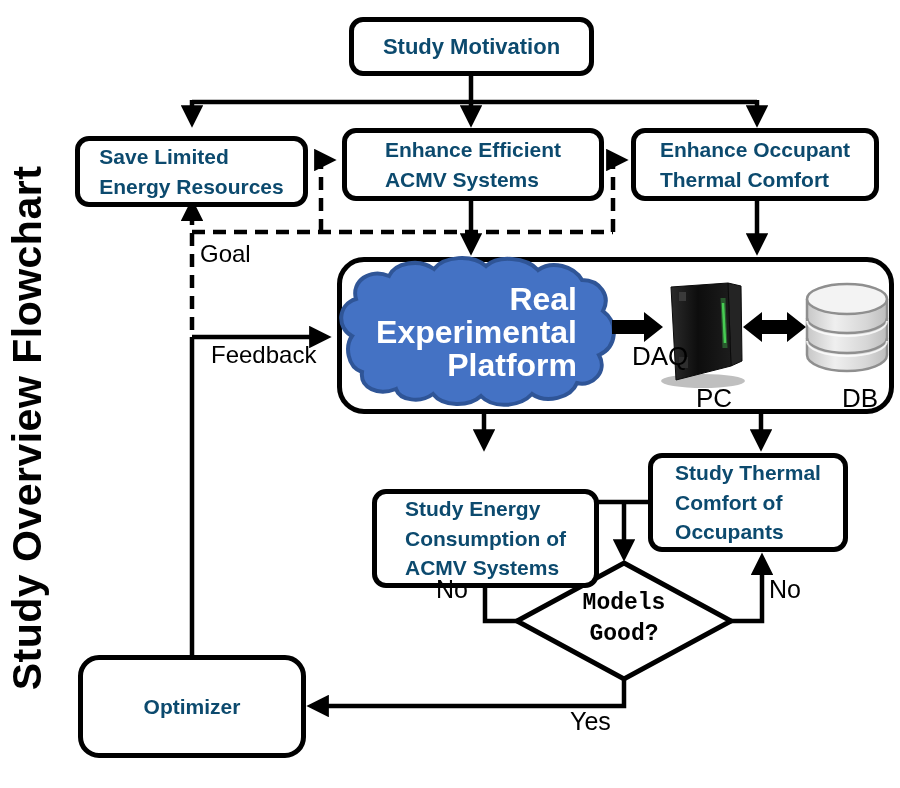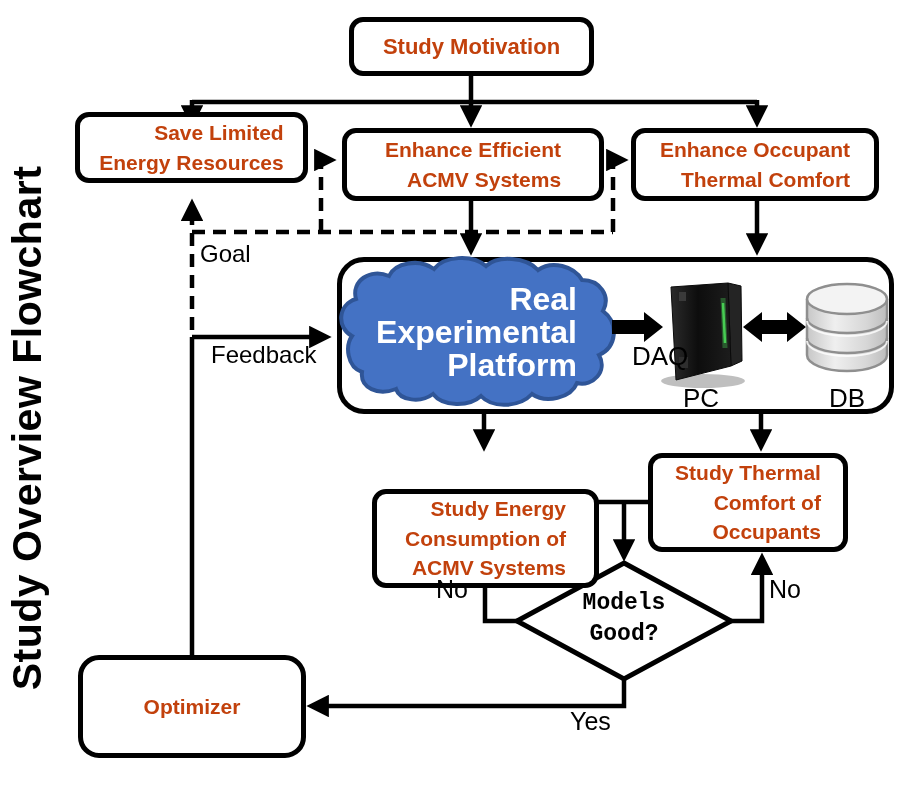--- a/index.html
+++ b/index.html
@@ -24,34 +24,34 @@
 
   .node {
     position: absolute;
     box-sizing: border-box;
     background: #ffffff;
     border: 5px solid var(--line, #000);
     border-radius: 14px;
     display: flex;
     align-items: center;
     justify-content: center;
-    text-align: right;
+    text-align: left;
     font-weight: bold;
     font-size: 21px;
     line-height: 1.42;
-    color: #c2410c;
+    color: #0c4a6e;
     white-space: pre-line;
   }
   .lbl {
     position: absolute;
     font-size: 24px;
     color: #000;
     white-space: pre-line;
   }
-  .lbl.center { text-align: center; }
+  .lbl.center { text-align: right; }
   .decision-label {
     position: absolute;
     font-weight: bold;
     font-size: 23px;
     line-height: 1.35;
     text-align: center;
     white-space: pre-line;
     color: #000;
   }
   .cloud-label {
@@ -114,21 +114,21 @@
     <path class="conn" d="M192,337 H326" marker-end="url(#arr)"></path>
 
     <path class="conn dashed" d="M192,330 V204" marker-end="url(#arr)"></path>
     <path class="conn dashed" d="M192,232 H613"></path>
     <path class="conn dashed" d="M321,232 V160 H331" marker-end="url(#arr)"></path>
     <path class="conn dashed" d="M613,232 V160 H623" marker-end="url(#arr)"></path>
   </svg>
 
   <div class="node" style="left:349px; top:17px; width:245px; height:59px; font-size:22px;">Study Motivation</div>
 
-  <div class="node" style="left:75px; top:112px; width:233px; height:71px;">Save Limited
+  <div class="node" style="left:75px; top:136px; width:233px; height:71px;">Save Limited
 Energy Resources</div>
 
   <div class="node" style="left:342px; top:128px; width:262px; height:73px;">Enhance Efficient
 ACMV Systems</div>
 
   <div class="node" style="left:631px; top:128px; width:248px; height:73px;">Enhance Occupant
 Thermal Comfort</div>
 
   <div class="node" style="left:337px; top:257px; width:557px; height:157px; border-radius:27px;"></div>
 

